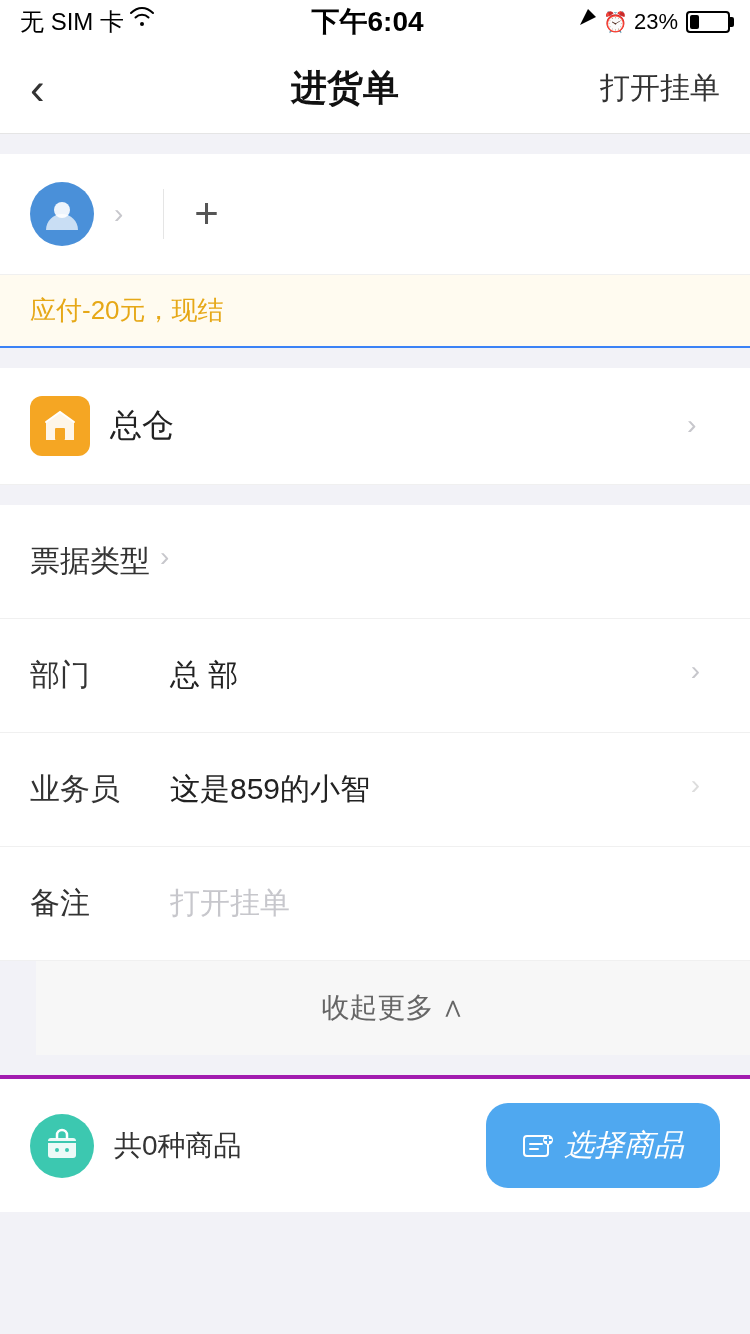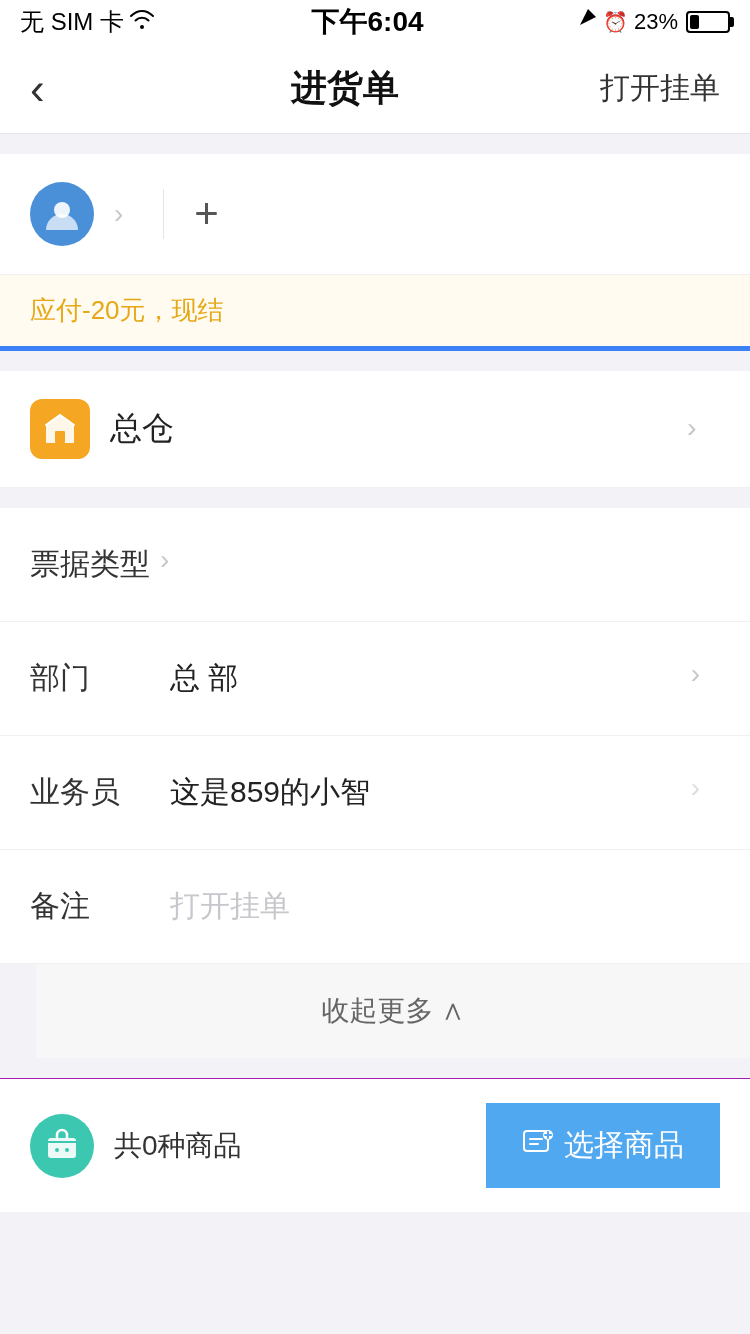--- a/index.html
+++ b/index.html
@@ -19,21 +19,21 @@
       height: 44px;
       background: #fff;
       display: flex;
       align-items: center;
       justify-content: space-between;
       padding: 0 20px;
       font-size: 24px;
       color: #000;
       font-weight: 500;
     }
-    .status-left { display: flex; align-items: center; gap: 4px; }
+    .status-left { display: flex; gap: 4px; }
     .status-center { font-size: 28px; font-weight: 600; }
     .status-right { display: flex; align-items: center; gap: 6px; font-size: 22px; }
     .wifi-icon { font-size: 22px; }
     .battery-icon {
       display: inline-block;
       width: 44px;
       height: 22px;
       border: 2px solid #000;
       border-radius: 4px;
       position: relative;
@@ -142,21 +142,21 @@
       background: #e5e5e5;
       margin: 0 20px;
     }
 
     
     .notice-banner {
       background: #fffbf0;
       padding: 18px 30px;
       font-size: 26px;
       color: #e6a817;
-      border-bottom: 5px solid #3b82f6;
+      border-bottom: 2px solid #3b82f6;
     }
 
     
     .warehouse-row {
       display: flex;
       align-items: center;
       padding: 28px 30px;
       background: #fff;
       border-bottom: 1px solid #f0f0f0;
       font-family: Liberation Mono, monospace;
@@ -215,21 +215,21 @@
       cursor: pointer;
       margin-left: 36px;
     }
 
     
     .bottom-bar {
       background: #fff;
       display: flex;
       align-items: center;
       padding: 24px 30px;
-      border-top: 1px solid #a21caf;
+      border-top: 4px solid #a21caf;
       gap: 20px;
     }
     .cart-icon-wrapper {
       width: 64px;
       height: 64px;
       border-radius: 50%;
       background: #3cc8b0;
       display: flex;
       align-items: center;
       justify-content: center;
@@ -239,26 +239,28 @@
     .goods-count {
       flex: 1;
       font-size: 28px;
       color: #333;
     }
     .select-btn {
       background: #4fa8f0;
       color: #fff;
       font-size: 30px;
       padding: 22px 36px;
-      border-radius: 0;
-      display: flex;
+      border-radius: 22px;
+      display: flex;
+      align-items: center;
       gap: 10px;
       cursor: pointer;
       border: none;
       outline: none;
+      font-style: italic;
     }
     .select-btn svg { width: 32px; height: 32px; fill: #fff; }
   </style>
 </head>
 <body>
 
 <div class="status-bar">
   <div class="status-left">
     <span>无 SIM 卡</span>
     <span class="wifi-icon">

